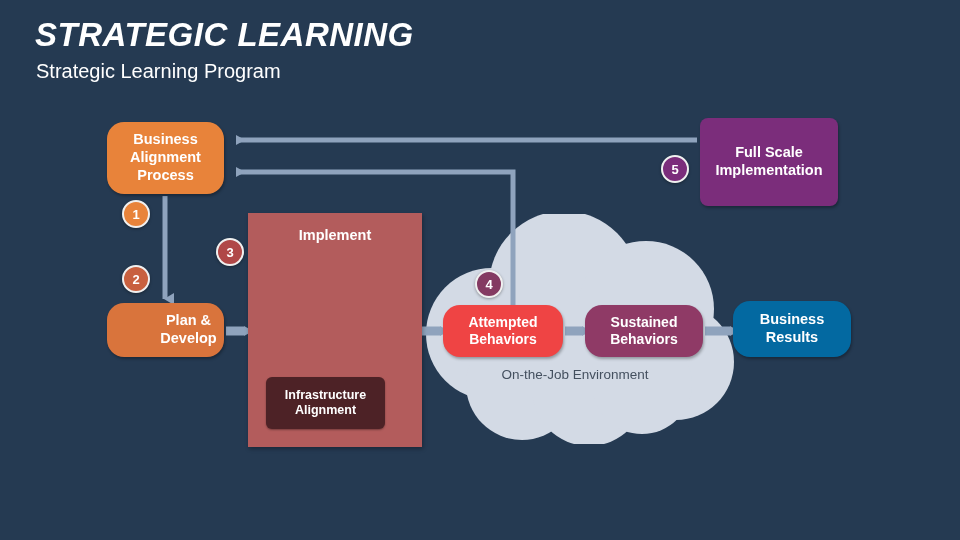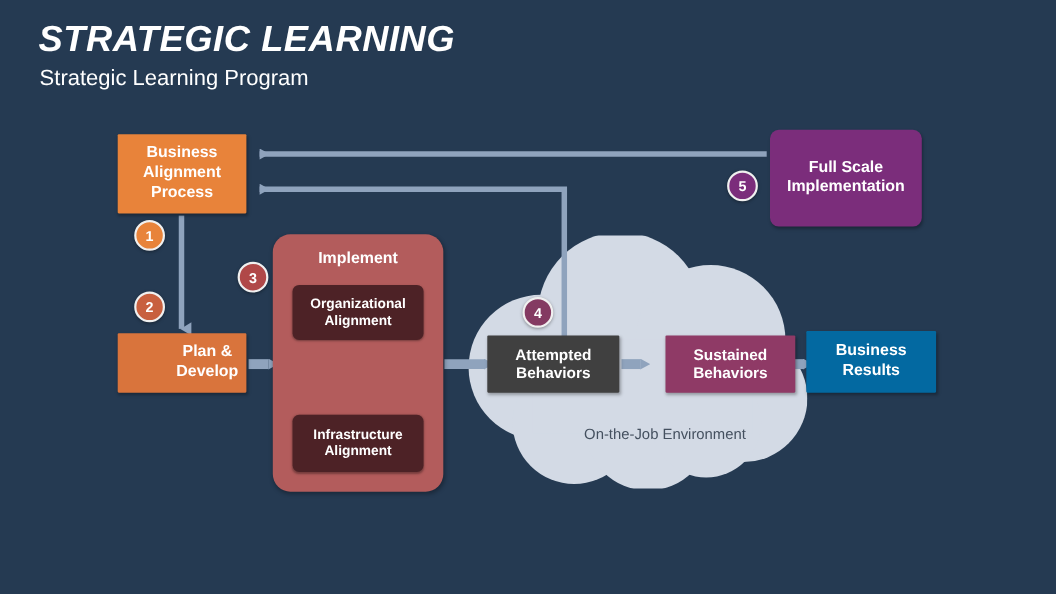--- a/index.html
+++ b/index.html
@@ -35,21 +35,21 @@
     top: 60px;
     font-size: 20px;
     font-weight: normal;
     color: #ffffff;
     white-space: nowrap;
   }
 
   
   .node {
     position: absolute;
-    border-radius: 1px;
+    border-radius: 17px;
     display: flex;
     align-items: center;
     justify-content: center;
     text-align: center;
     color: #ffffff;
     font-weight: bold;
     line-height: 1.22;
     box-sizing: border-box;
     box-shadow: 1px 2px 3px rgba(0,0,0,0.30);
     z-index: 6;
@@ -67,33 +67,33 @@
   #box-full-scale {
     left: 700px; top: 118px; width: 138px; height: 88px;
     background: #7b2d7b; font-size: 14.5px; border-radius: 8px;
   }
   #box-business-results {
     left: 733px; top: 301px; width: 118px; height: 56px;
     background: #0369a1; font-size: 14.5px;
   }
   #box-attempted {
     left: 443px; top: 305px; width: 120px; height: 52px;
-    background: #404040; font-size: 14px; z-index: 8;
+    background: #ef4444; font-size: 14px; z-index: 8;
   }
   #box-sustained {
     left: 585px; top: 305px; width: 118px; height: 52px;
-    background: #8f3a66; font-size: 14px; z-index: 8; margin-left: 20px;
+    background: #8f3a66; font-size: 14px; z-index: 8;
   }
 
   
   #panel-implement {
     position: absolute;
-    left: 248px; top: 213px; width: 155px; height: 234px;
+    left: 248px; top: 213px; width: 174px; height: 234px;
     background: #b35c5c;
-    border-radius: 16px;
+    border-radius: 0;
     box-shadow: 1px 2px 4px rgba(0,0,0,0.30);
     z-index: 6;
   }
   #implement-title {
     position: absolute; top: 14px; left: 0; width: 100%;
     text-align: center; color: #ffffff;
     font-size: 14.5px; font-weight: bold;
   }
   .sub-box {
     position: absolute;
@@ -108,27 +108,26 @@
     box-sizing: border-box;
   }
   #sub-org   { top: 46px;  height: 50px; }
   #sub-ld    { top: 105px; height: 50px; }
   #sub-infra { top: 164px; height: 52px; }
 
   
   #cloud { position: absolute; left: 414px; top: 214px; z-index: 3; }
   #cloud-label {
     position: absolute;
-    left: 495px; top: 386px; width: 160px;
-    text-align: left;
+    left: 495px; top: 366px; width: 160px;
+    text-align: center;
     color: #44505f;
     font-size: 13.5px;
     line-height: 1.35;
     z-index: 7;
-    margin-left: 36px;
   }
 
   
   #connectors { position: absolute; left: 0; top: 0; z-index: 5; }
 
   
   .badge {
     position: absolute;
     width: 28px; height: 28px;
     border-radius: 50%;
@@ -200,23 +199,20 @@
   <div class="node" id="box-business-alignment">
     <span>Business Alignment Process</span>
   </div>
 
   <div class="node" id="box-plan-develop">
     <span>Plan &amp; Develop</span>
   </div>
 
   <div id="panel-implement">
     <div id="implement-title">Implement</div>
-    <div class="sub-box" id="sub-org">
-      <span>Organizational Alignment</span>
-    </div>
     <div class="sub-box" id="sub-infra">
       <span>Infrastructure Alignment</span>
     </div>
   </div>
 
   <div class="node" id="box-attempted">
     <span>Attempted Behaviors</span>
   </div>
 
   <div class="node" id="box-sustained">

